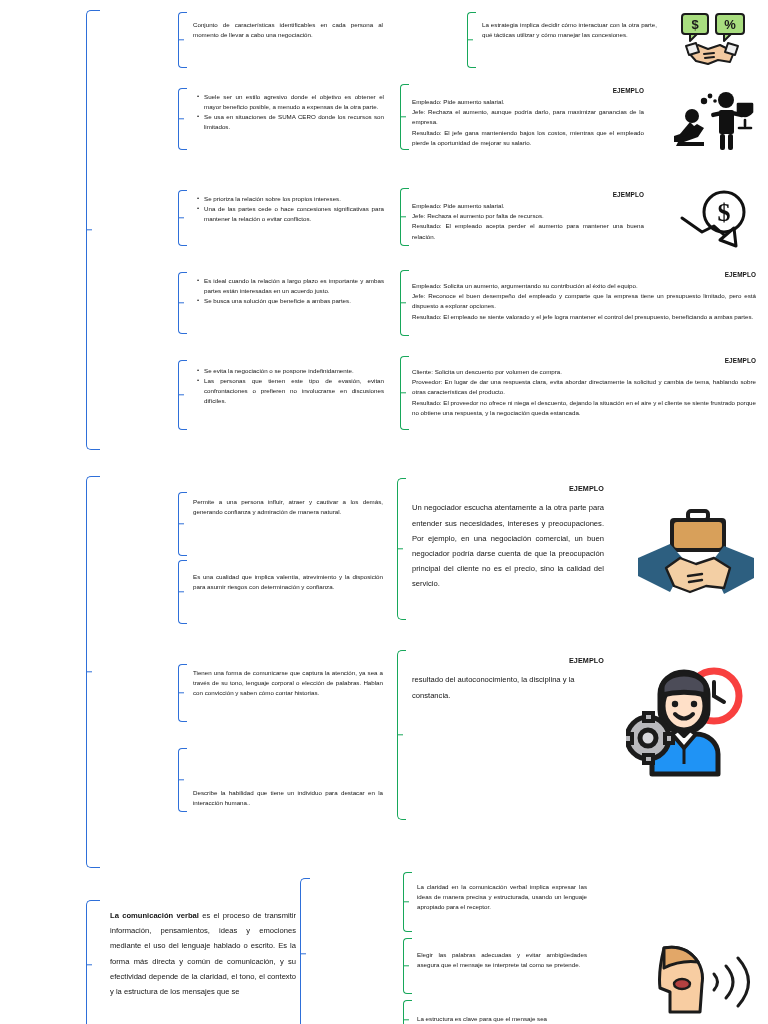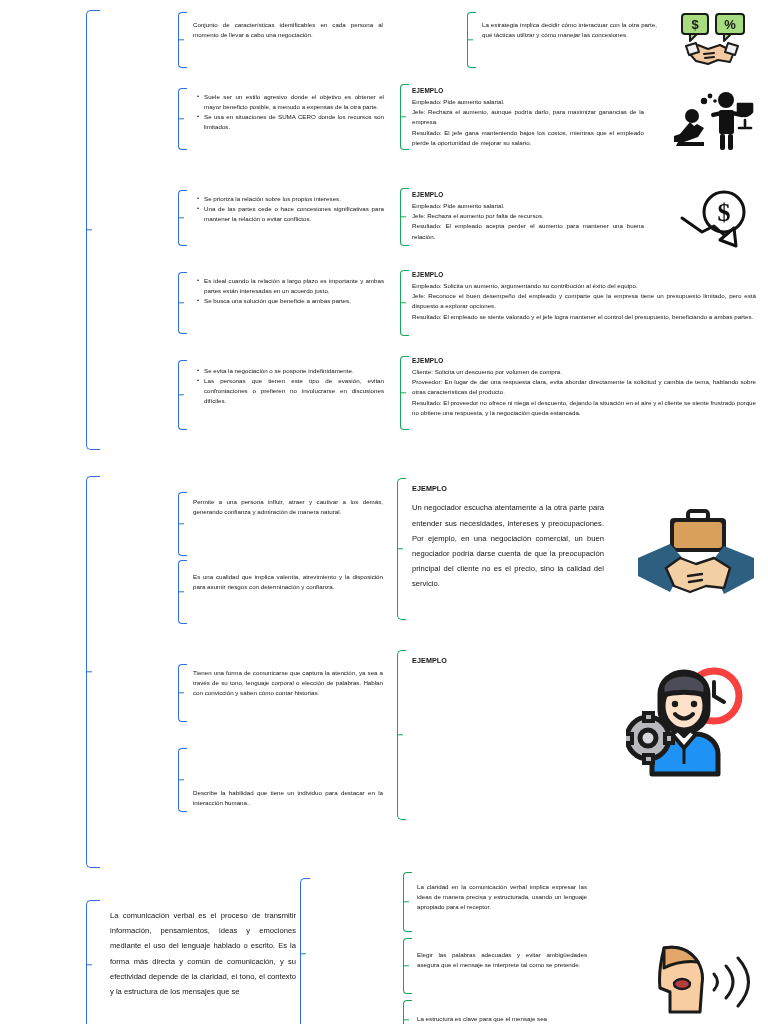--- a/index.html
+++ b/index.html
@@ -42,38 +42,38 @@
   .tb {
     position: absolute;
     font-size: 6.2px;
     line-height: 1.62;
     text-align: justify;
     color: #141414;
   }
   .tb.lg { font-size: 7.6px; line-height: 2.0; text-align: justify; }
   .ej-title {
     display: block;
-    text-align: left;
+    text-align: right;
     font-weight: bold;
     font-size: 6.4px;
     letter-spacing: .1px;
     margin-bottom: 1px;
   }
   .ej-title.lg { font-size: 7.2px; margin-bottom: 4px; }
   .tb ul { margin: 0; padding-left: 8px; list-style: none; }
   .tb li { position: relative; margin: 0 0 0 0; }
   .tb li::before {
     content: "•";
     position: absolute;
     left: -7px;
     top: -0.5px;
     font-size: 6px;
   }
   .line { display: block; }
-  .b { font-weight: normal; }
+  .b { font-weight: bold; }
 
   
   .icon { position: absolute; }
   .icon svg { display: block; width: 100%; height: 100%; }
 </style>
 </head>
 <body>
 
 <div class="page">
 
@@ -252,20 +252,21 @@
   </div>
 
   <div class="bracket blue" style="left:178px; top:748px; width:9px; height:64px; border-top-left-radius:4px; border-bottom-left-radius:4px;"></div>
   <div class="tb" style="left:193px; top:788px; width:190px;">
     <span>Describe la habilidad que tiene un individuo para destacar en la interacción humana..</span>
   </div>
 
   <div class="bracket green" style="left:397px; top:650px; width:9px; height:170px; border-top-left-radius:5px; border-bottom-left-radius:5px;"></div>
   <div class="tb lg" style="left:412px; top:654px; width:192px; text-align:left;">
     <span class="ej-title lg">EJEMPLO</span>
+    <span class="line">resultado del autoconocimiento, la disciplina y la constancia.</span>
   </div>
 
   <div class="icon" style="left:626px; top:664px; width:128px; height:118px;">
     <svg viewBox="0 0 128 118">
       <circle cx="88" cy="32" r="25" fill="none" stroke="#f8403f" stroke-width="7"></circle>
       <g stroke="#1b1b1b" stroke-width="4" stroke-linecap="round" fill="none">
         <path d="M88 18 L88 32 L98 38"></path>
       </g>
       <path d="M34 30 a24 22 0 0 1 48 0 l0 16 a24 22 0 0 1 -48 0 Z" fill="#4c4c58" stroke="#1b1b1b" stroke-width="5"></path>
       <ellipse cx="58" cy="42" rx="21" ry="24" fill="#ffe0c8" stroke="#1b1b1b" stroke-width="5"></ellipse>

